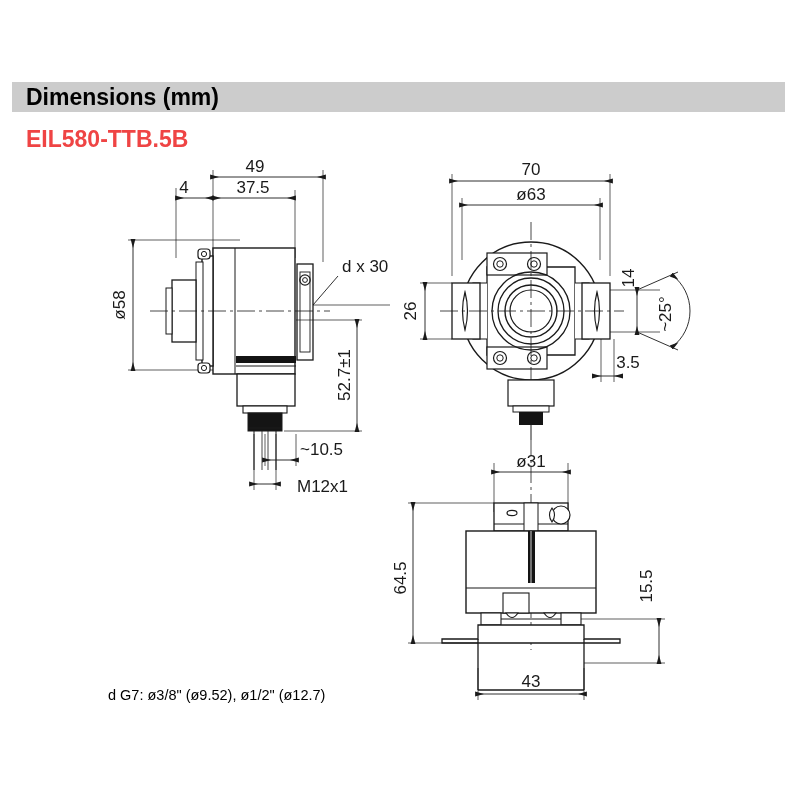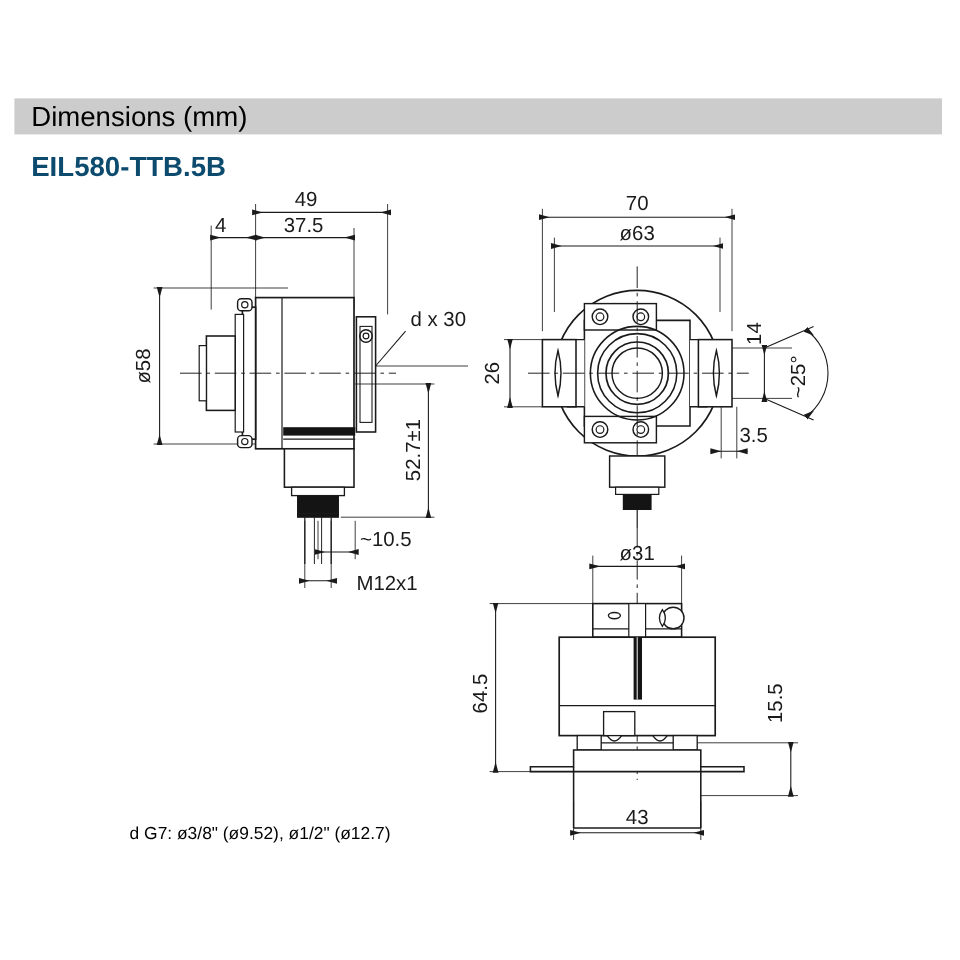--- a/index.html
+++ b/index.html
@@ -26,32 +26,32 @@
     top: 82px;
     width: 773px;
     height: 30px;
     background: #cccccc;
   }
   .header-title {
     position: absolute;
     left: 26px;
     top: 83px;
     font-size: 23px;
-    font-weight: normal;
+    font-weight: bold;
     color: #000000;
     letter-spacing: 0px;
     line-height: 29px;
   }
   .model-title {
     position: absolute;
     left: 26px;
     top: 125px;
     font-size: 23px;
     font-weight: bold;
-    color: #0c4a6e;
+    color: #ef4444;
     line-height: 28px;
   }
   .notes {
     position: absolute;
     left: 108px;
     top: 645px;
     font-size: 14.5px;
     color: #000000;
     line-height: 20px;
     white-space: pre;

